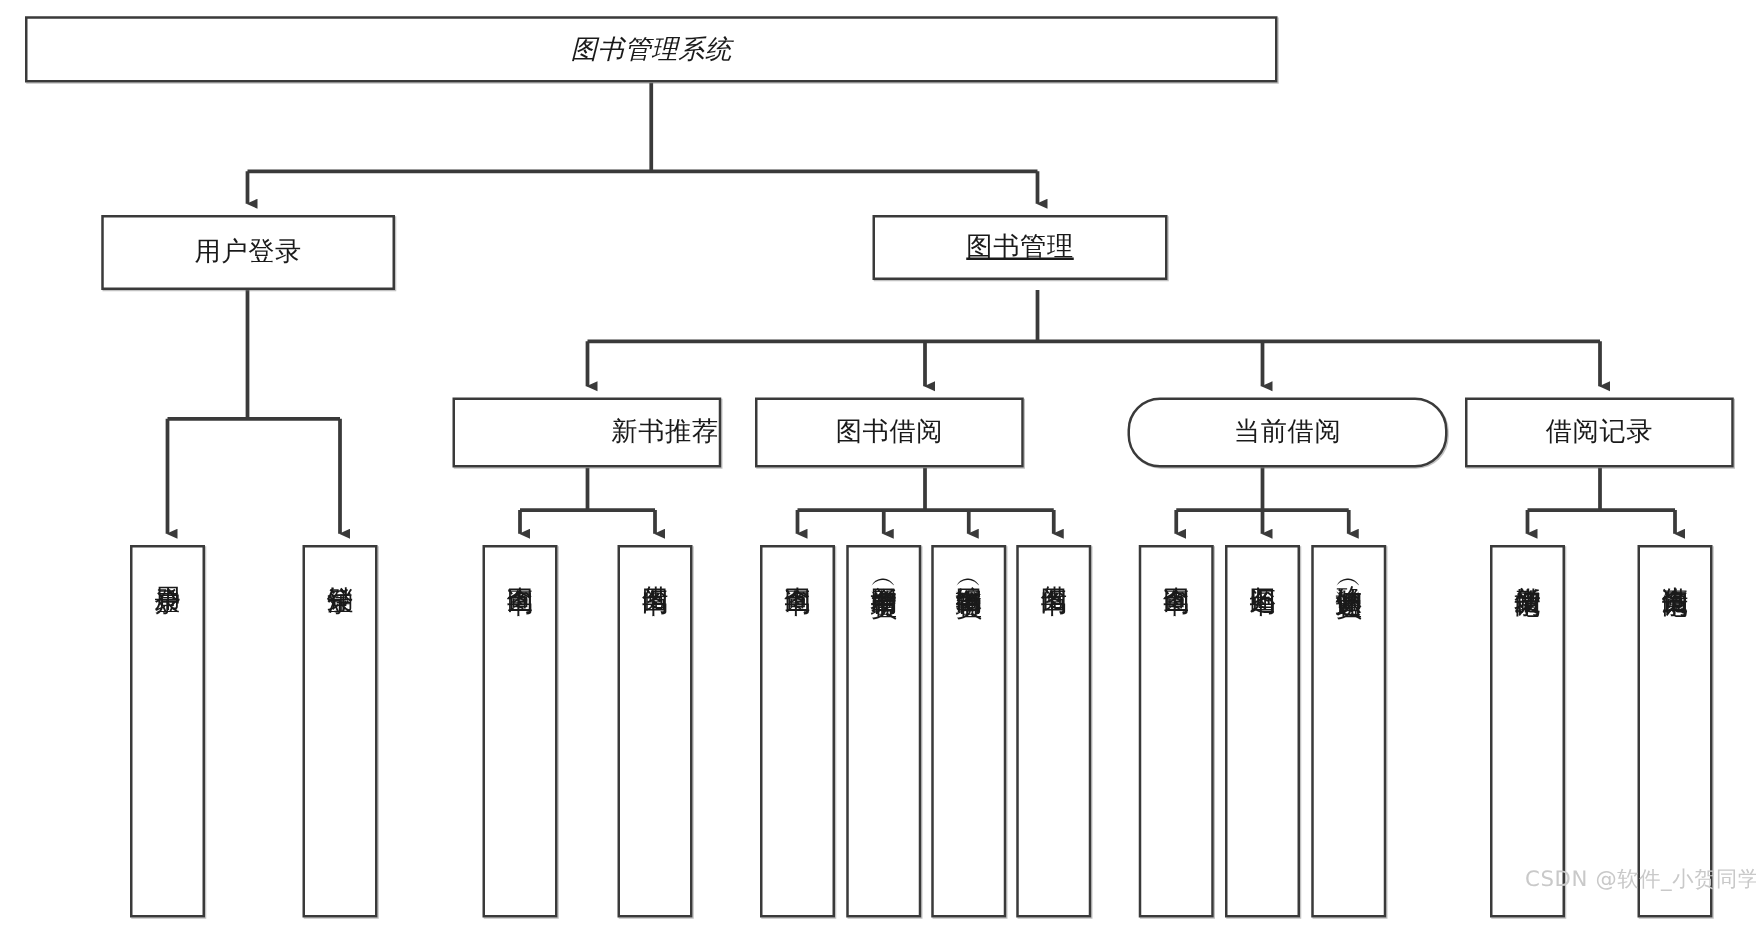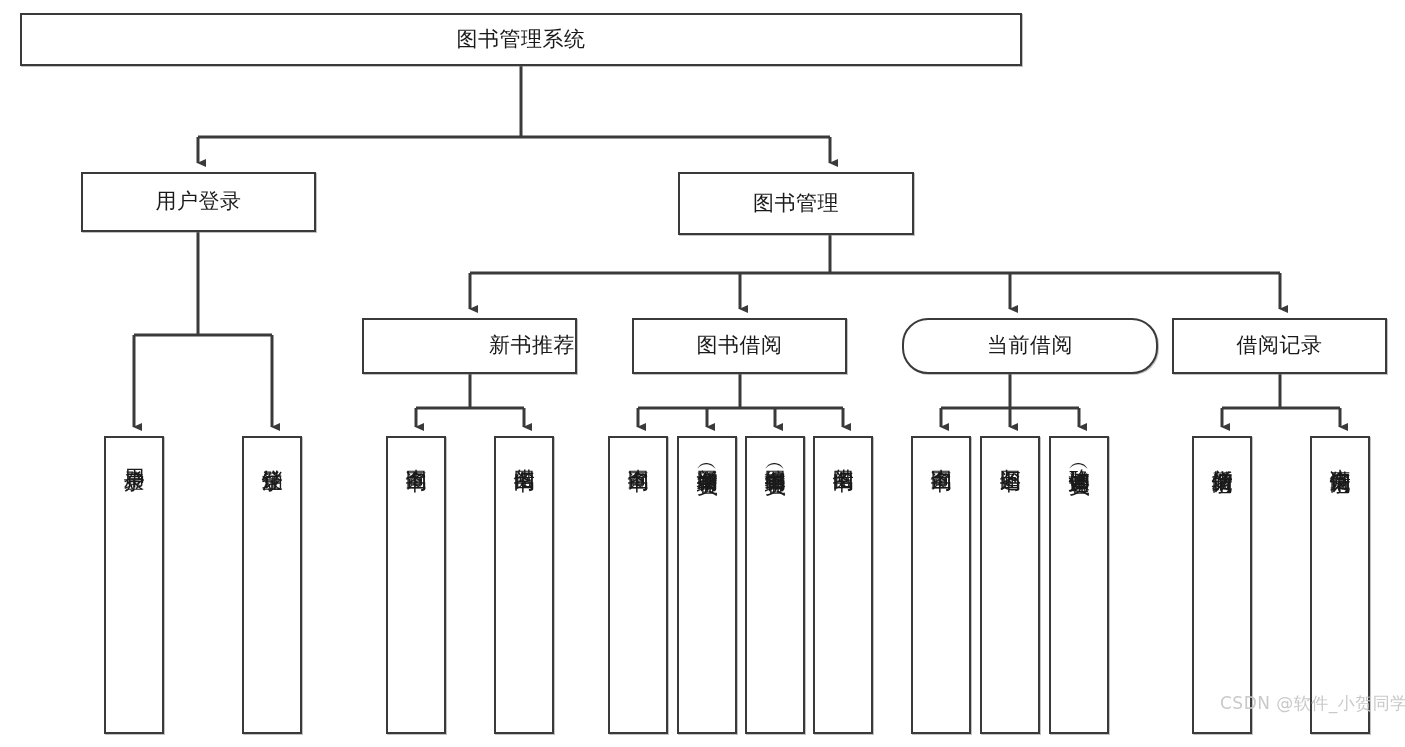--- a/index.html
+++ b/index.html
@@ -119,35 +119,35 @@
       <path d="M 1010,408 L 1010,427" marker-end="url(#arrowhead)"></path>
       <path d="M 1079,408 L 1079,427" marker-end="url(#arrowhead)"></path>
 
       <path d="M 1280,374 L 1280,408"></path>
       <path d="M 1222,408 L 1340,408"></path>
       <path d="M 1222,408 L 1222,427" marker-end="url(#arrowhead)"></path>
       <path d="M 1340,408 L 1340,427" marker-end="url(#arrowhead)"></path>
     </g>
   </svg>
 
-  <div class="node node-horizontal" style="left:20px; top:13px; width:1002px; height:53px;">
+  <div class="node node-horizontal" style="left:20px; top:13px; width:1002px; height:53px;font-style:italic;">
     <span class="label">图书管理系统</span>
   </div>
 
   <div class="node node-horizontal" style="left:81px; top:172px; width:235px; height:60px;">
     <span class="label">用户登录</span>
   </div>
-  <div class="node node-horizontal" style="left:678px; top:172px; width:236px; height:63px;">
+  <div class="node node-horizontal" style="left:698px; top:172px; width:236px; height:52px;text-decoration:underline;">
     <span class="label">图书管理</span>
   </div>
 
   <div class="node node-horizontal" style="left:362px; top:318px; width:215px; height:56px;justify-content:flex-end;">
     <span class="label">新书推荐</span>
   </div>
-  <div class="node node-horizontal" style="left:632px; top:318px; width:215px; height:56px;">
+  <div class="node node-horizontal" style="left:604px; top:318px; width:215px; height:56px;">
     <span class="label">图书借阅</span>
   </div>
   <div class="node node-horizontal" style="left:902px; top:318px; width:256px; height:56px;border-radius:26px;">
     <span class="label">当前借阅</span>
   </div>
   <div class="node node-horizontal" style="left:1172px; top:318px; width:215px; height:56px;align-items:center;">
     <span class="label">借阅记录</span>
   </div>
 
   <div class="node node-vertical" style="left:104px; top:436px; width:60px; height:298px;">

